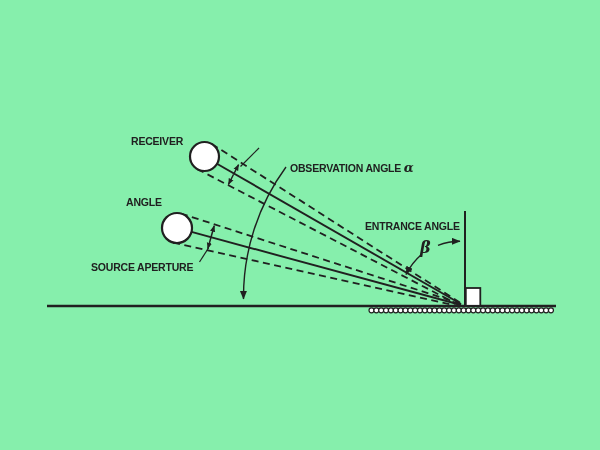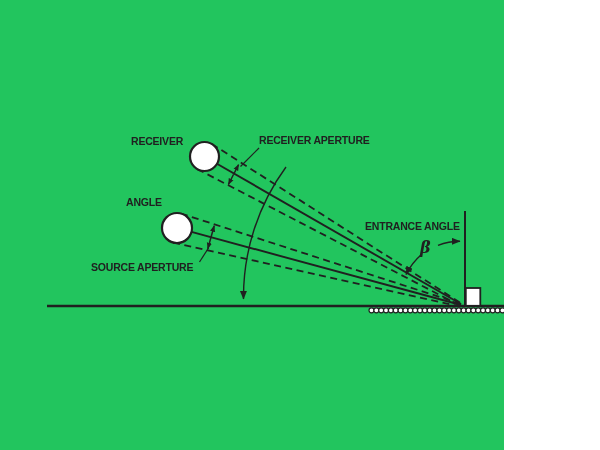--- a/index.html
+++ b/index.html
@@ -1,19 +1,19 @@
 <!DOCTYPE html>
 <html><head>
 <meta charset="utf-8">
 <style>
   html,body{margin:0;padding:0;}
   .stage{
     position:relative;
-    width:504px;height:450px;
-    background:#22c55e;
+    width:600px;height:450px;
+    background:#86efac;
     overflow:hidden;
     font-family:"Liberation Sans", sans-serif;
   }
   svg{position:absolute;left:0;top:0;}
   .lbl{
     position:absolute;
     font-size:10.5px;
     font-weight:700;
     letter-spacing:-0.2px;
     color:#202020;
@@ -121,22 +121,22 @@
         <circle cx="546.10" cy="310.3" r="2.5" fill="#ffffff" stroke="#202020" stroke-width="1.2"></circle>
         <circle cx="550.95" cy="310.3" r="2.5" fill="#ffffff" stroke="#202020" stroke-width="1.2"></circle>
       </g>
 
     <line x1="465" y1="211" x2="465" y2="307" stroke="#202020" stroke-width="2"></line>
     <rect x="465.8" y="288" width="14.5" height="17.8" fill="#ffffff" stroke="#202020" stroke-width="1.8"></rect>
   </svg>
 
   <div class="lbl" style="left:131px;top:136px;">RECEIVER</div>
 
-  <div class="lbl" style="left:259px;top:135px;">RECEIVER APERTURE</div>
 
+  <div class="lbl" style="left:290px;top:161px;"><span>OBSERVATION ANGLE</span>&nbsp;<span class="greek">α</span></div>
 
   <div class="lbl" style="left:126px;top:197px;">ANGLE</div>
 
   <div class="lbl" style="left:91px;top:262px;">SOURCE APERTURE</div>
 
 
   <div class="lbl" style="left:359px;top:221px;margin-left:6px;">ENTRANCE ANGLE</div>
 
   <div class="lbl greek-big" style="left:420px;top:240px;">β</div>
 

